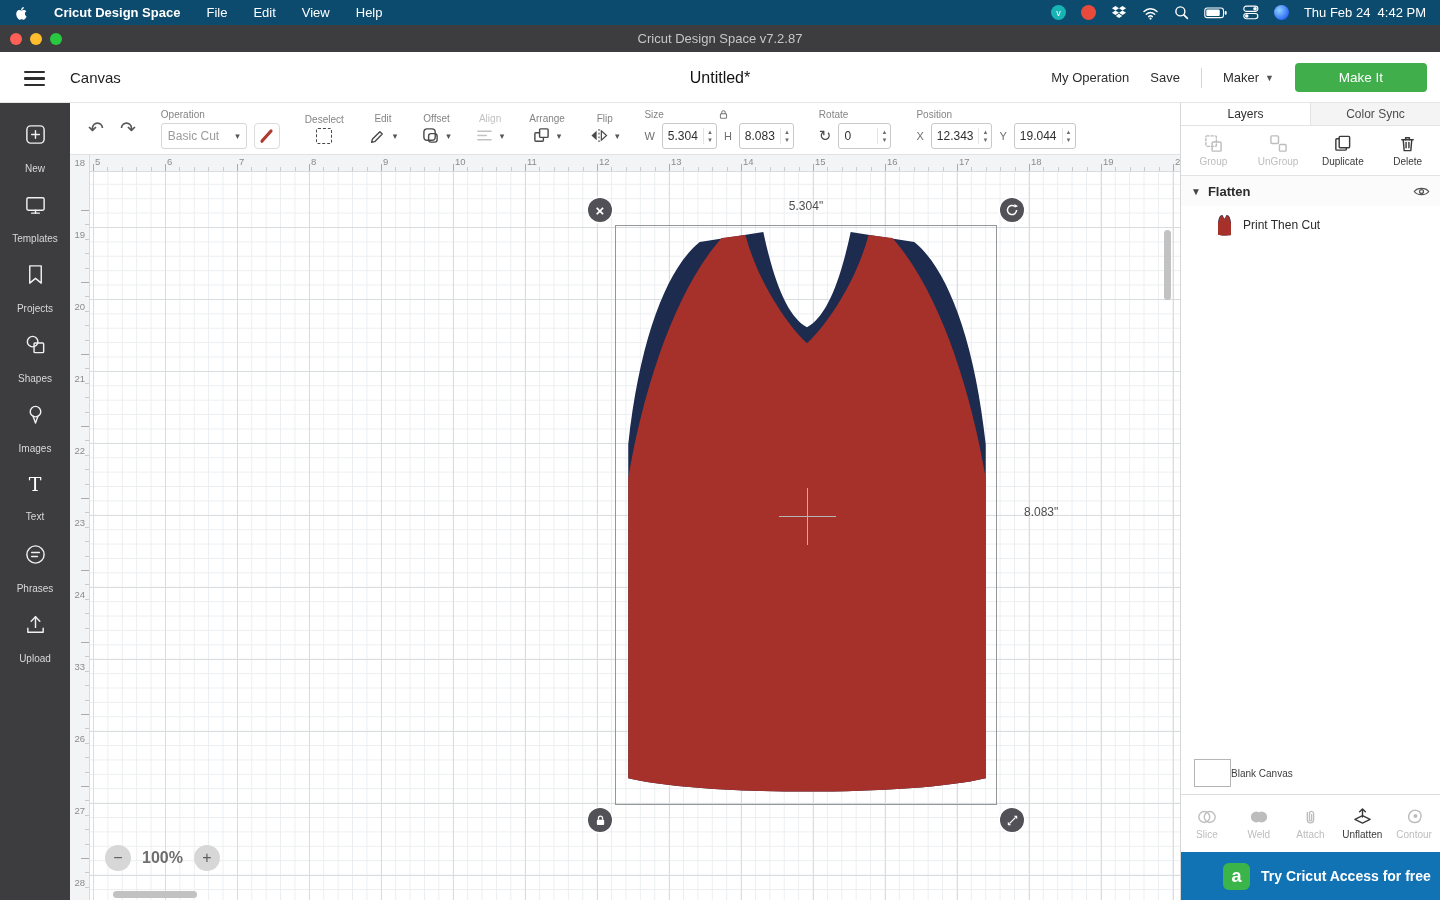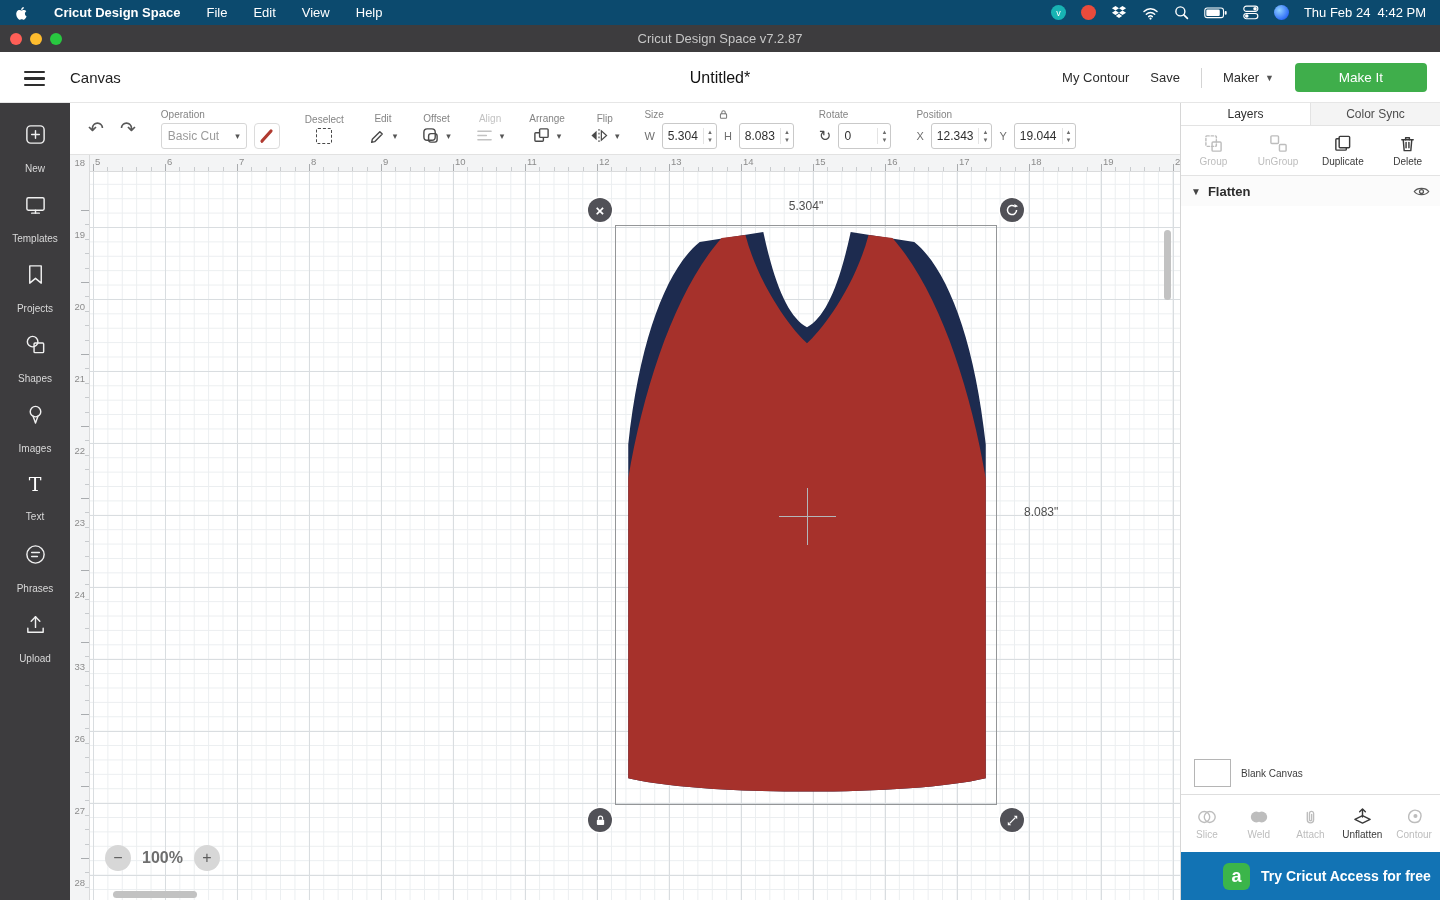--- a/index.html
+++ b/index.html
@@ -137,21 +137,21 @@
   .paction.off { color:#bdbdbd; }
   .paction.on { color:#3a3a3a; }
   .flatten-row { height:30px; display:flex; align-items:center; padding:0 10px; gap:7px;
     background:#fbfbfb; flex:0 0 auto; cursor:pointer; }
   .flatten-row .chevron { font-size:10px; color:#444; }
   .flatten-row .name { font-size:13px; font-weight:bold; color:#2c2c2c; }
   .flatten-row .eye { margin-left:auto; color:#555; display:flex; cursor:pointer; }
   .layer-row { height:38px; display:flex; align-items:center; padding-left:36px; gap:11px; flex:0 0 auto; cursor:pointer; }
   .layer-row .lname { font-size:12px; color:#2c2c2c; }
   .panel-spacer { flex:1 1 auto; }
-  .blank-row { height:42px; display:flex; align-items:center; padding-left:13px; gap:10px; flex:0 0 auto; }
+  .blank-row { height:42px; display:flex; align-items:center; padding-left:13px; flex:0 0 auto; }
   .blank-swatch { width:37px; height:28px; background:#fff; border:1px solid #b5b5b5; cursor:pointer; }
   .blank-lbl { font-size:10px; color:#3d3d3d; }
   .panel-bottom { height:58px; border-top:1px solid #dedede; display:flex; flex:0 0 auto; }
   .banner { height:48px; background:var(--banner-blue,#1273b4); display:flex; align-items:center;
     padding-left:42px; gap:11px; flex:0 0 auto; cursor:pointer; }
   .cricut-logo { width:27px; height:27px; border-radius:6px; background:var(--cricut-green,#3bb54a);
     color:#fff; font-weight:bold; font-size:18px; display:flex; align-items:center; justify-content:center; }
   .banner-text { color:#fff; font-weight:bold; font-size:14px; }
 
   svg.sicon { stroke:currentColor; fill:none; stroke-width:1.5; stroke-linecap:round; stroke-linejoin:round; }
@@ -246,21 +246,21 @@
 
   <div class="app-header">
     <div class="hamburger">
         <span></span>
         <span></span>
         <span></span>
       </div>
     <div class="canvas-label">Canvas</div>
     <div class="doc-title">Untitled*</div>
     <div class="header-right">
-      <span class="header-link">My Contour</span>
+      <span class="header-link">My Operation</span>
       <span class="header-link">Save</span>
       <span class="header-divider"></span>
       <span class="machine-select">
         <span>Maker</span>
         <span class="chev">▼</span>
       </span>
       <button class="make-it-btn">Make It</button>
     </div>
   </div>
 
@@ -591,20 +591,26 @@
       <span class="chevron">▼</span>
       <span class="name">Flatten</span>
       <span class="eye">
         <svg class="sicon" width="17" height="13" viewBox="0 0 20 14">
             <path d="M1.5 7 C5 2, 15 2, 18.5 7 C15 12, 5 12, 1.5 7 Z"></path>
             <circle cx="10" cy="7" r="2.3"></circle>
           </svg>
       </span>
     </div>
 
+    <div class="layer-row">
+      <svg width="15" height="21" viewBox="0 0 380 580">
+          <use href="#jersey-shape"></use>
+        </svg>
+      <span class="lname">Print Then Cut</span>
+    </div>
 
     <div class="panel-spacer"></div>
 
     <div class="blank-row">
       <span class="blank-swatch"></span>
       <span class="blank-lbl">Blank Canvas</span>
     </div>
 
     <div class="panel-bottom">
       <div class="paction off">

